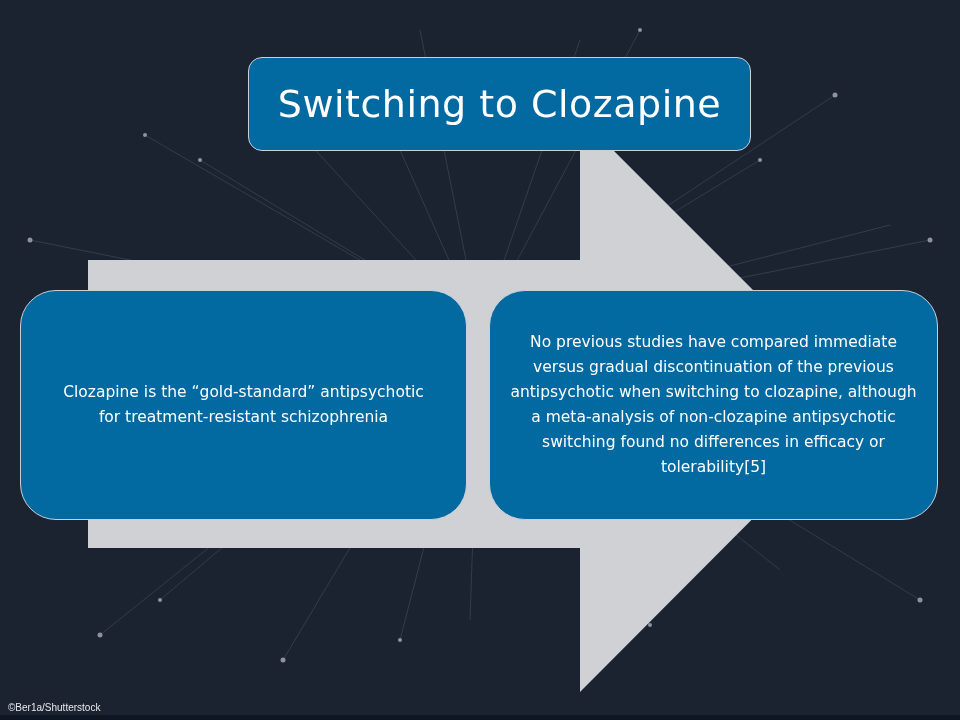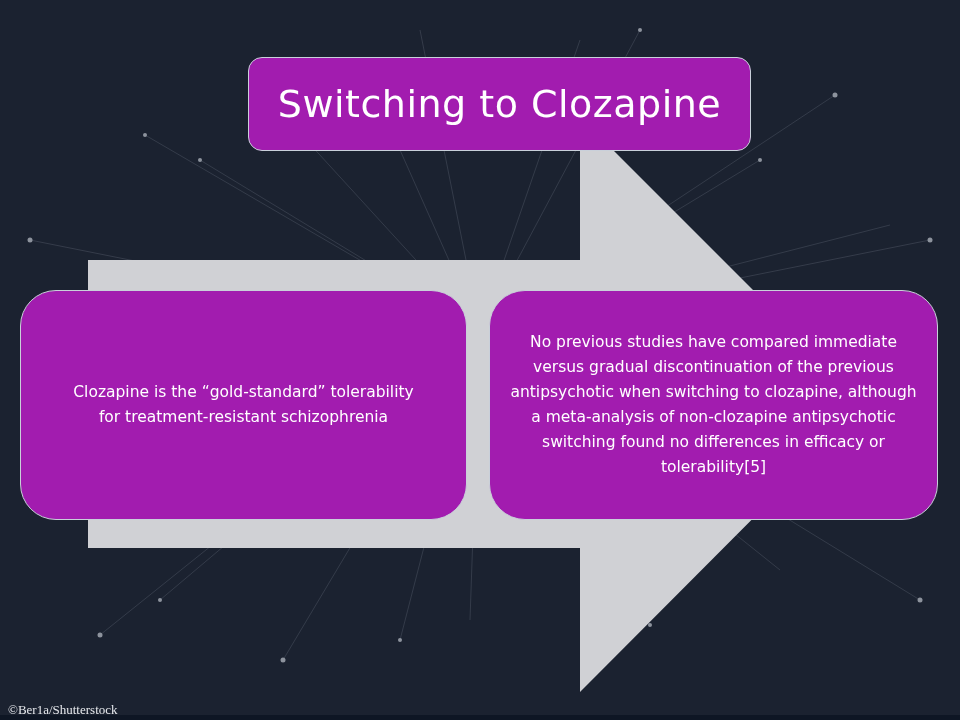--- a/index.html
+++ b/index.html
@@ -1,22 +1,22 @@
 <!DOCTYPE html>
 <html><head>
 <meta charset="utf-8">
 <style>
   html,body{margin:0;padding:0;}
   body{width:960px;height:720px;background:#1b2230;position:relative;overflow:hidden;font-family:"Liberation Sans",sans-serif;}
   #bg{position:absolute;left:0;top:0;width:960px;height:720px;}
-  .box{position:absolute;background:#a21caf;border:1.5px solid #c9d0da;border-radius:36px;color:#fff;display:flex;align-items:center;justify-content:center;text-align:center;box-sizing:border-box;font-family:"DejaVu Sans",sans-serif;}
+  .box{position:absolute;background:#0369a1;border:1.5px solid #c9d0da;border-radius:36px;color:#fff;display:flex;align-items:center;justify-content:center;text-align:center;box-sizing:border-box;font-family:"DejaVu Sans",sans-serif;}
   #title{left:248px;top:57px;width:503px;height:94px;border-radius:14px;font-size:38px;letter-spacing:0.5px;}
   #left{left:20px;top:290px;width:447px;height:230px;font-size:15.5px;line-height:25px;padding:0 40px;}
   #right{left:489px;top:290px;width:449px;height:230px;font-size:15.5px;line-height:25px;padding:0 18px;}
-  #credit{position:absolute;left:8px;top:702px;color:#e6e8ec;font-size:13px;font-family:Liberation Serif, serif;}
+  #credit{position:absolute;left:8px;top:702px;color:#e6e8ec;font-size:10px;font-family:Liberation Sans, sans-serif;}
   #bottom-bar{position:absolute;left:0;top:715px;width:960px;height:5px;background:#0e1624;}
 </style>
 </head>
 <body>
 
 <svg id="bg" viewBox="0 0 960 720" xmlns="http://www.w3.org/2000/svg">
   <g stroke="#6f7785" stroke-width="0.5" opacity="0.6">
     <line x1="480" y1="330" x2="30" y2="240"></line>
       <line x1="480" y1="330" x2="145" y2="135"></line>
     <line x1="480" y1="330" x2="265" y2="95"></line>
@@ -56,21 +56,21 @@
     <circle cx="160" cy="600" r="2"></circle>
       <circle cx="760" cy="160" r="2"></circle>
       <circle cx="200" cy="160" r="2"></circle>
   </g>
   <polygon points="88,260 580,260 580,117 867,404 580,692 580,548 88,548" fill="#d0d1d5"></polygon>
 </svg>
 
 <div id="title" class="box">Switching to Clozapine</div>
 
 <div id="left" class="box">
-  <span>Clozapine is the “gold-standard” tolerability for treatment-resistant schizophrenia</span>
+  <span>Clozapine is the “gold-standard” antipsychotic for treatment-resistant schizophrenia</span>
 </div>
 
 <div id="right" class="box">
   <span>No previous studies have compared immediate versus gradual discontinuation of the previous antipsychotic when switching to clozapine, although a meta-analysis of non-clozapine antipsychotic switching found no differences in efficacy or tolerability[5]</span>
 </div>
 
 <div id="credit">©Ber1a/Shutterstock</div>
 <div id="bottom-bar"></div>
 
 </body></html>

